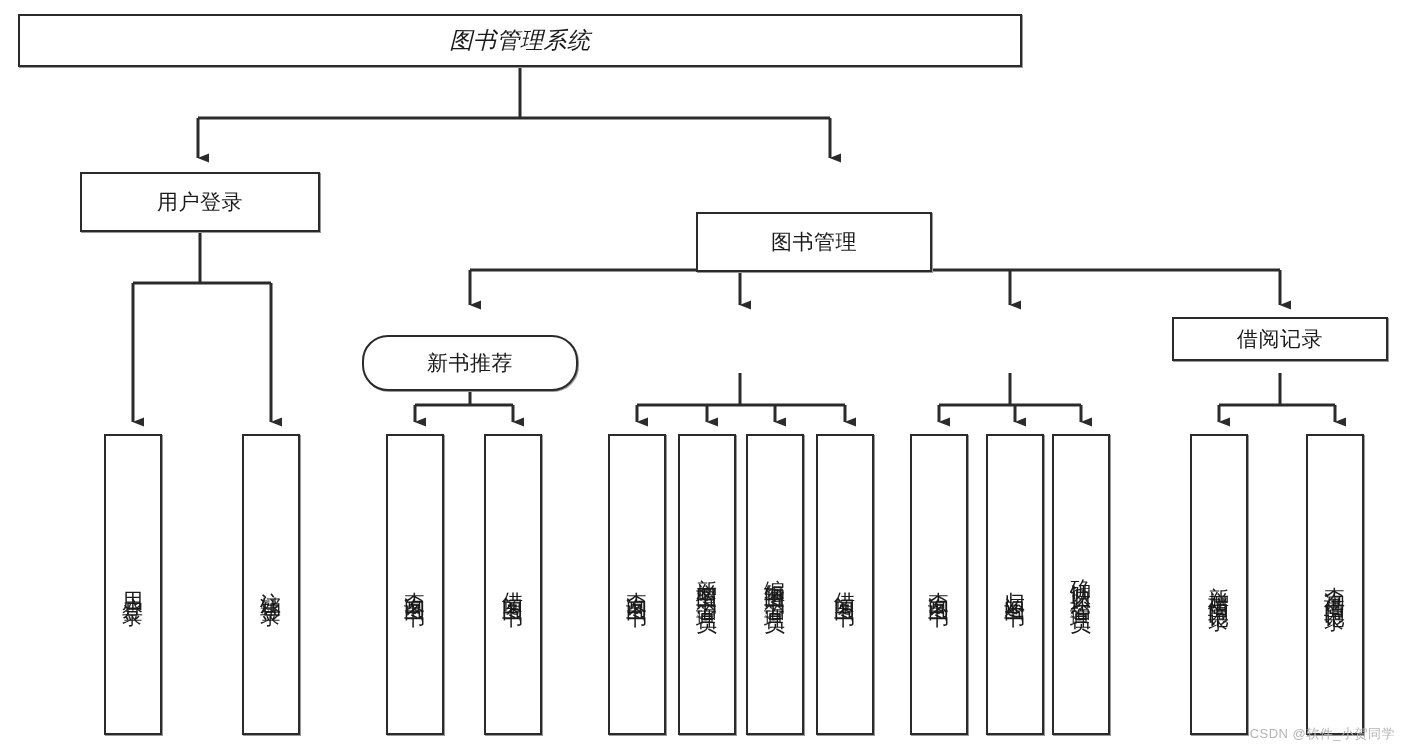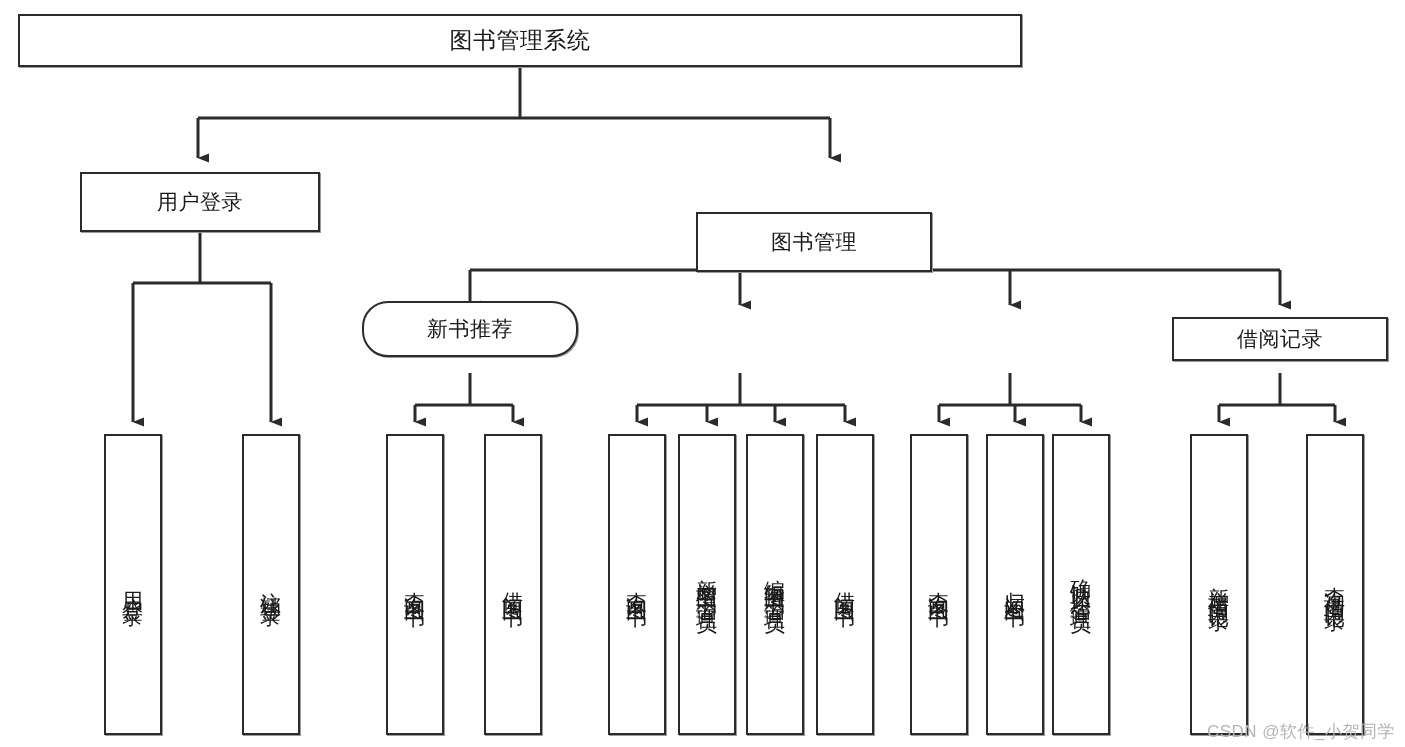--- a/index.html
+++ b/index.html
@@ -42,21 +42,21 @@
     text-align: center;
   }
   .node .label {
     display: block;
     line-height: 1.32;
     letter-spacing: 0.5px;
     color: #1a1a1a;
     white-space: nowrap;
   }
   
-  .node.root .label { font-size: 23px; }
+  .node.root .label { font-size: 23px; font-style: italic; }
   
   .node.branch .label { font-size: 21px; }
   
   .node.leaf {
     align-items: center;
     justify-content: center;
     padding: 6px 0;
   }
   .node.leaf .label {
     writing-mode: vertical-rl;
@@ -66,21 +66,21 @@
     letter-spacing: 5px;
     white-space: nowrap;
     max-height: 100%;
   }
   
   #watermark {
     position: absolute;
     right: 10px;
     bottom: 4px;
     z-index: 5;
-    font-size: 17px;
+    font-size: 13px;
     color: #b4b4b4;
     letter-spacing: 0.5px;
     pointer-events: none;
     white-space: nowrap;
   }
 </style>
 </head>
 <body>
 
 <div id="canvas">
@@ -140,21 +140,21 @@
     <span class="label">图书管理系统</span>
   </div>
 
   <div class="node branch" style="left: 80px; top: 172px; width: 240px; height: 60px;">
     <span class="label">用户登录</span>
   </div>
   <div class="node branch" style="left: 696px; top: 172px; width: 236px; height: 60px; margin-top: 40px;">
     <span class="label">图书管理</span>
   </div>
 
-  <div class="node branch" style="left: 362px; top: 301px; width: 216px; height: 56px; border-radius: 26px;">
+  <div class="node branch" style="left: 362px; top: 335px; width: 216px; height: 56px; border-radius: 26px;">
     <span class="label">新书推荐</span>
   </div>
   <div class="node branch" style="left: 1172px; top: 317px; width: 216px; height: 44px;">
     <span class="label">借阅记录</span>
   </div>
 
   <div class="node leaf" style="left: 104px; top: 434px; width: 58px; height: 301px;">
     <span class="label">用户登录</span>
   </div>
   <div class="node leaf" style="left: 242px; top: 434px; width: 58px; height: 301px;">

